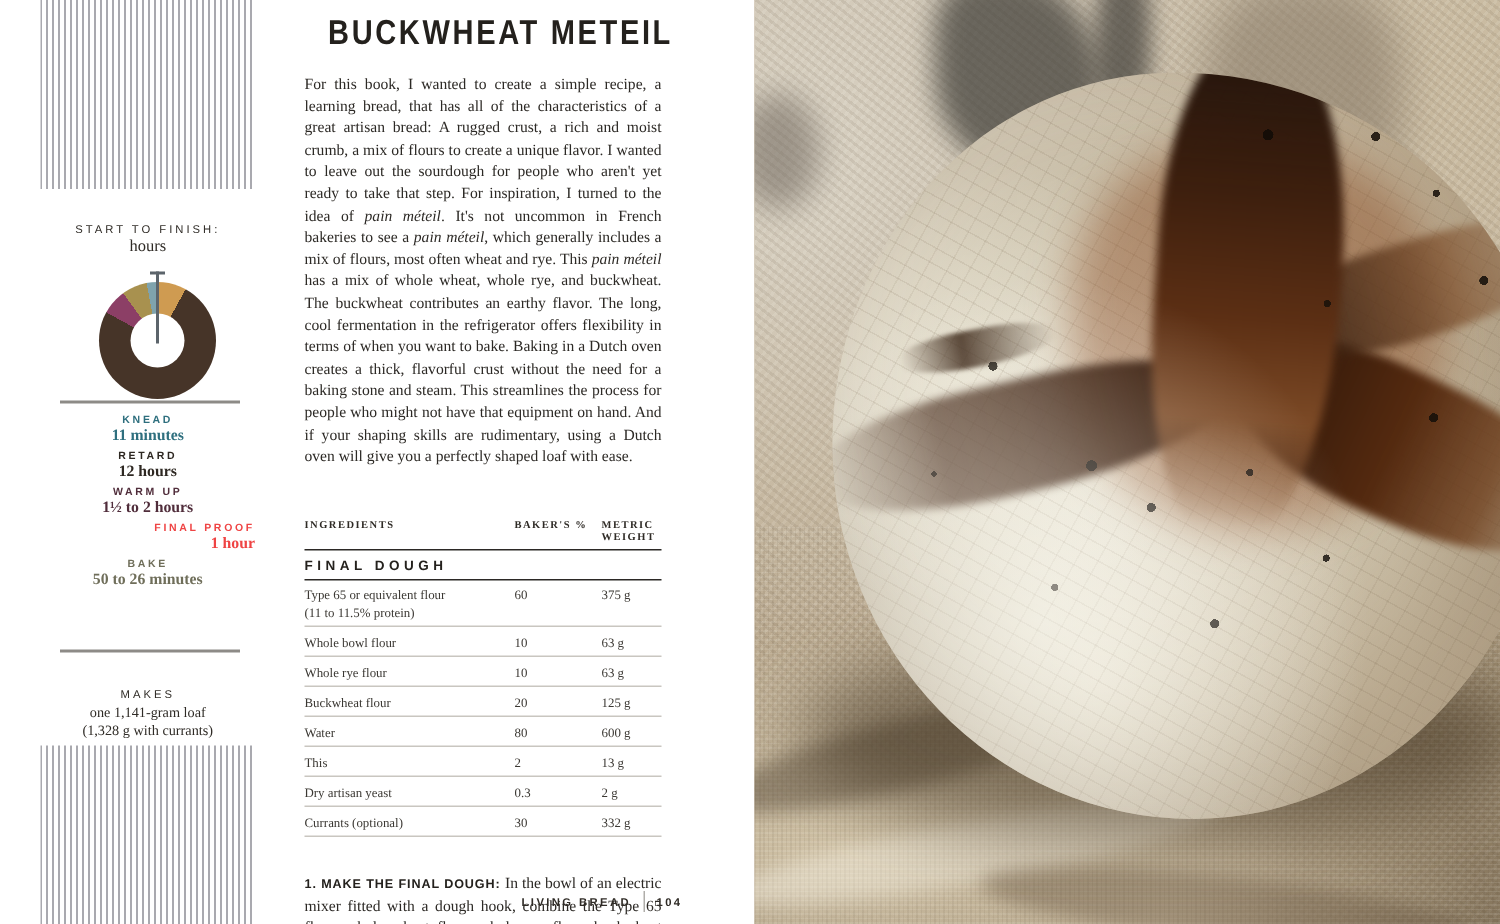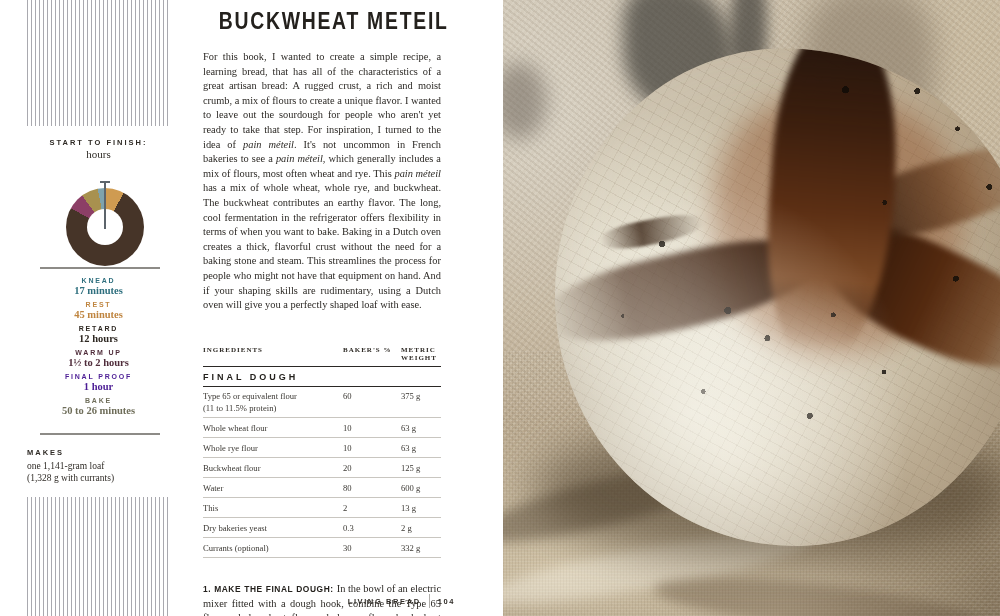--- a/index.html
+++ b/index.html
@@ -7,41 +7,41 @@
   .spread{position:relative;width:1000px;height:616px;overflow:hidden;background:#ffffff;
           font-family:"Liberation Serif",serif;color:#2c2925;}
 
   
   .stripes{position:absolute;left:27px;width:143px;
            background:repeating-linear-gradient(90deg,#a9a9af 0 1px,transparent 1px 4px);}
   .stripes-top{top:0;height:126px;}
   .stripes-bottom{top:497px;height:119px;}
 
   .stf{position:absolute;left:27px;top:138px;width:143px;text-align:center;}
-  .kicker{font-family:"Liberation Sans",sans-serif;font-size:7.5px;font-weight:bold;
-          letter-spacing:2px;color:#2f2b26;}
+  .kicker{font-family:"Liberation Sans",sans-serif;font-size:7.5px;font-weight:normal;
+          letter-spacing:2px;color:#2f2b26;margin-top:10px;}
   .big-time{font-size:23px;letter-spacing:.5px;color:#1f1c19;margin-top:3px;}
   .hours{font-size:11px;color:#2f2b26;margin-top:1px;}
 
   .donut-wrap{position:absolute;left:27px;top:188px;width:143px;height:78px;}
   .donut{position:relative;width:78px;height:78px;border-radius:50%;margin-left:39px;}
   .donut::after{content:"";position:absolute;inset:21px;background:#fff;border-radius:50%;}
   .needle{position:absolute;left:38px;top:-7px;width:2px;height:48px;background:#5c646b;z-index:2;}
   .needle::before{content:"";position:absolute;left:-4px;top:0;width:10px;height:2px;background:#5c646b;}
 
   .rule{position:absolute;left:40px;width:120px;height:2px;background:#8d8b87;}
   .rule-top{top:267px;} .rule-bottom{top:433px;}
 
   .steps{position:absolute;left:27px;top:277px;width:143px;text-align:center;}
   .step-item{margin-bottom:5px;}
   .step-item .slabel{font-family:"Liberation Sans",sans-serif;font-size:7px;font-weight:bold;
                      letter-spacing:1.8px;}
   .step-item .svalue{font-size:10.5px;font-weight:bold;margin-top:1px;}
 
-  .makes{position:absolute;left:27px;top:448px;width:143px;text-align:left;color:#2f2b26;}
+  .makes{position:absolute;left:27px;top:448px;width:143px;text-align:center;color:#2f2b26;}
   .makes .mline{font-size:9.5px;margin-top:2px;}
   .makes .kicker{margin-bottom:4px;}
 
   
   .main{position:absolute;left:203px;top:0;width:238px;}
   .title{margin-top:44px;text-align:center;}
   .title span{display:inline-block;font-family:"Liberation Sans",sans-serif;font-weight:bold;
               font-size:22px;letter-spacing:2px;color:#24211d;transform:scale(.88,1.05);
               transform-origin:center;white-space:nowrap;}
   .intro{margin-top:13px;font-size:10.4px;line-height:14.6px;text-align:justify;}
@@ -159,39 +159,35 @@
       <div class="needle"></div>
     </div>
   </div>
 
   <div class="rule rule-top"></div>
 
   <div class="steps">
 
       <div class="step-item" style="color: rgb(46, 111, 126);">
         <div class="slabel">KNEAD</div>
-        <div class="svalue">17 minutes</div>
-      </div>
-
-      <div class="step-item" style="color: rgb(191, 133, 64);">
-        <div class="slabel">REST</div>
-        <div class="svalue">45 minutes</div>
-      </div>
+        <div class="svalue">11 minutes</div>
+      </div>
+
 
       <div class="step-item" style="color: rgb(46, 40, 34);">
         <div class="slabel">RETARD</div>
         <div class="svalue">12 hours</div>
       </div>
 
       <div class="step-item" style="color: rgb(80, 45, 59);">
         <div class="slabel">WARM UP</div>
         <div class="svalue">1½ to 2 hours</div>
       </div>
 
-      <div class="step-item" style="color: #4c1d95;">
+      <div class="step-item" style="color: #ef4444; text-align: right;">
         <div class="slabel">FINAL PROOF</div>
         <div class="svalue">1 hour</div>
       </div>
 
       <div class="step-item" style="color: rgb(111, 110, 90);">
         <div class="slabel">BAKE</div>
         <div class="svalue">50 to 26 minutes</div>
       </div>
     </div>
 
@@ -225,21 +221,21 @@
             <div>
               <div>Type 65 or equivalent flour</div>
               <div class="tnote">(11 to 11.5% protein)</div>
             </div>
             <div>60</div>
             <div>375 g</div>
           </div>
 
           <div class="trow">
             <div>
-              <div>Whole wheat flour</div>
+              <div>Whole bowl flour</div>
 
             </div>
             <div>10</div>
             <div>63 g</div>
           </div>
 
           <div class="trow">
             <div>
               <div>Whole rye flour</div>
 
@@ -270,21 +266,21 @@
             <div>
               <div>This</div>
 
             </div>
             <div>2</div>
             <div>13 g</div>
           </div>
 
           <div class="trow">
             <div>
-              <div>Dry bakeries yeast</div>
+              <div>Dry artisan yeast</div>
 
             </div>
             <div>0.3</div>
             <div>2 g</div>
           </div>
 
           <div class="trow">
             <div>
               <div>Currants (optional)</div>
 

